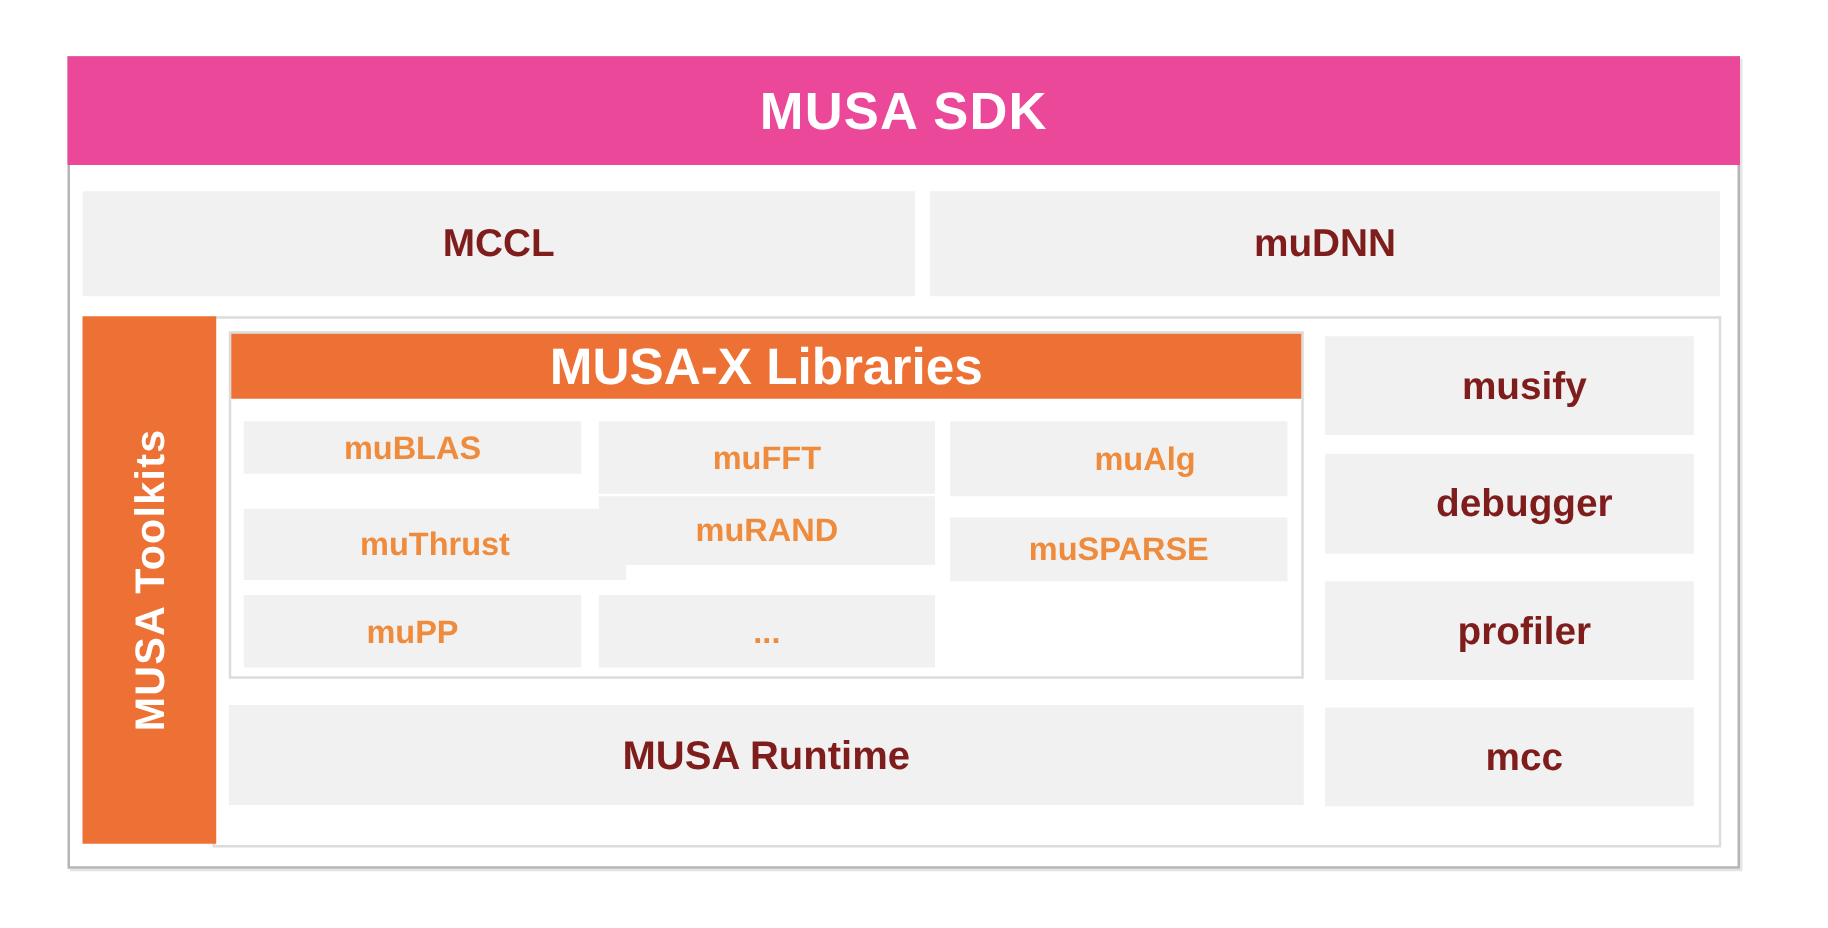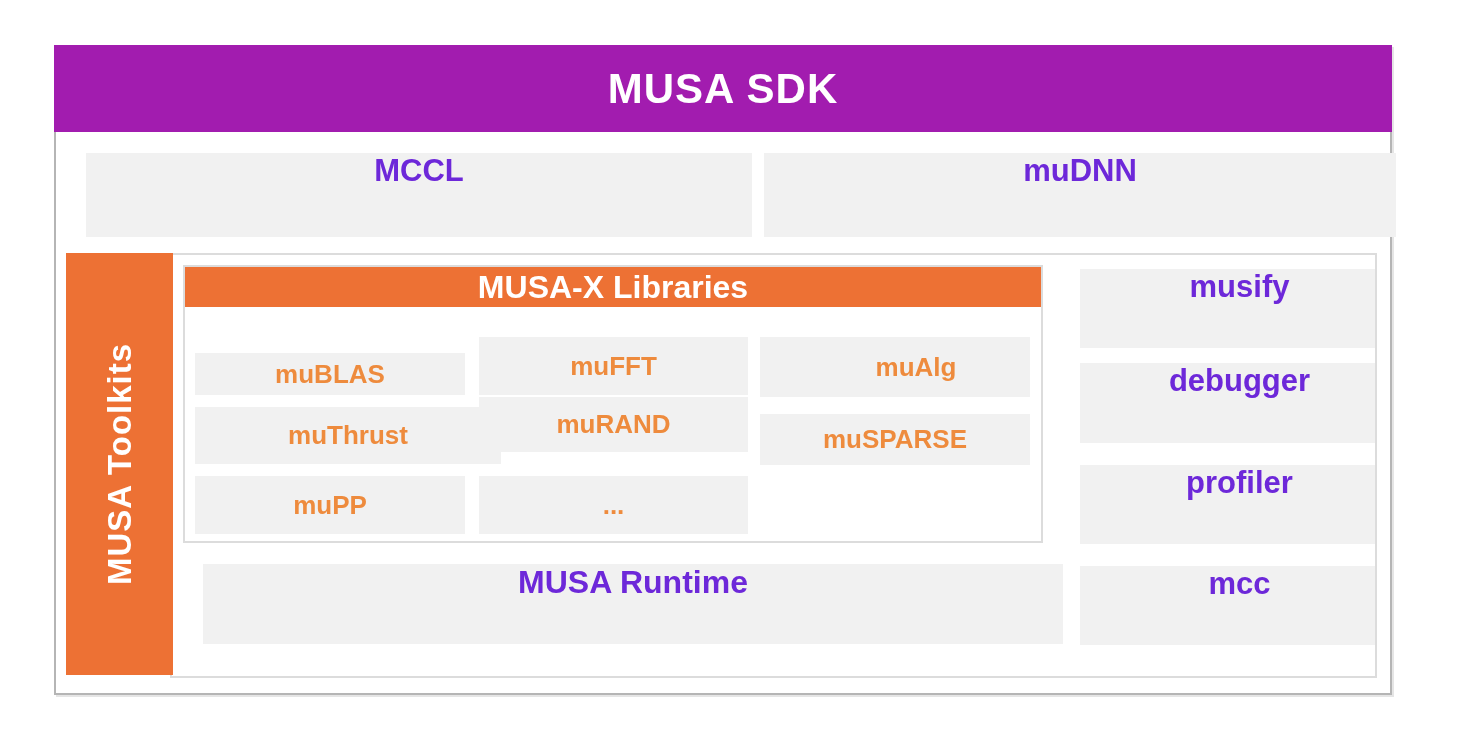--- a/index.html
+++ b/index.html
@@ -14,31 +14,30 @@
 
   .outer-frame {
     left: 54px; top: 45px; width: 1338px; height: 650px;
     background: #ffffff;
     border: 2px solid #b5b5b5;
     box-shadow: 2px 2px 0 rgba(180,180,180,0.35);
     z-index: 1;
   }
   .banner {
     left: 54px; top: 45px; width: 1338px; height: 87px;
-    background: #a21caf;
+    background: #ec4899;
     display: flex; align-items: center; justify-content: center;
     color: #ffffff; font-size: 42px; letter-spacing: 1px;
     z-index: 3;
   }
   .gray-box {
     background: #f1f1f1;
-    display: flex; align-items: flex-start; justify-content: center;
-    color: #6d28d9;
+    display: flex; align-items: center; justify-content: center;
+    color: #7f1d1d;
     z-index: 4;
-    margin-left: 20px;
   }
   .top-box { font-size: 31px; }
   .mccl { left: 66px; top: 153px; width: 666px; height: 84px; }
   .mudnn { left: 744px; top: 153px; width: 632px; height: 84px; }
 
   .toolkits-container {
     left: 170px; top: 253px; width: 1207px; height: 425px;
     background: #ffffff;
     border: 2px solid #dcdcdc;
     z-index: 2;
@@ -55,32 +54,32 @@
     color: #ffffff; font-size: 33px; letter-spacing: 1px;
   }
 
   .musax-box {
     left: 183px; top: 265px; width: 860px; height: 278px;
     background: #ffffff;
     border: 2px solid #dcdcdc;
     z-index: 4;
   }
   .musax-header {
-    position: absolute; left: 0; top: 0; width: 856px; height: 40px;
+    position: absolute; left: 0; top: 0; width: 856px; height: 52px;
     background: #ed7134;
     display: flex; align-items: center; justify-content: center;
-    color: #ffffff; font-size: 32px;
+    color: #ffffff; font-size: 41px;
   }
   .lib-cell {
     position: absolute;
     background: #f1f1f1;
     display: flex; align-items: center; justify-content: center;
     color: #ee8b3d; font-size: 26px;
   }
-  .c-mublas   { left: 10px;  top: 70px;  width: 270px; height: 42px; margin-top: 16px; }
+  .c-mublas   { left: 10px;  top: 70px;  width: 270px; height: 42px; }
   .c-mufft    { left: 294px; top: 70px;  width: 269px; height: 58px; }
   .c-mualg    { left: 575px; top: 70px;  width: 270px; height: 60px; padding-left: 42px; }
   .c-muthrust { left: 10px;  top: 140px; width: 306px; height: 57px; }
   .c-murand   { left: 294px; top: 130px; width: 269px; height: 55px; }
   .c-musparse { left: 575px; top: 147px; width: 270px; height: 51px; }
   .c-mupp     { left: 10px;  top: 209px; width: 270px; height: 58px; }
   .c-ellipsis { left: 294px; top: 209px; width: 269px; height: 58px; }
 
   .tool-box { left: 1060px; width: 295px; font-size: 31px; padding-left: 24px; }
   .t-musify   { top: 269px; height: 79px; }

